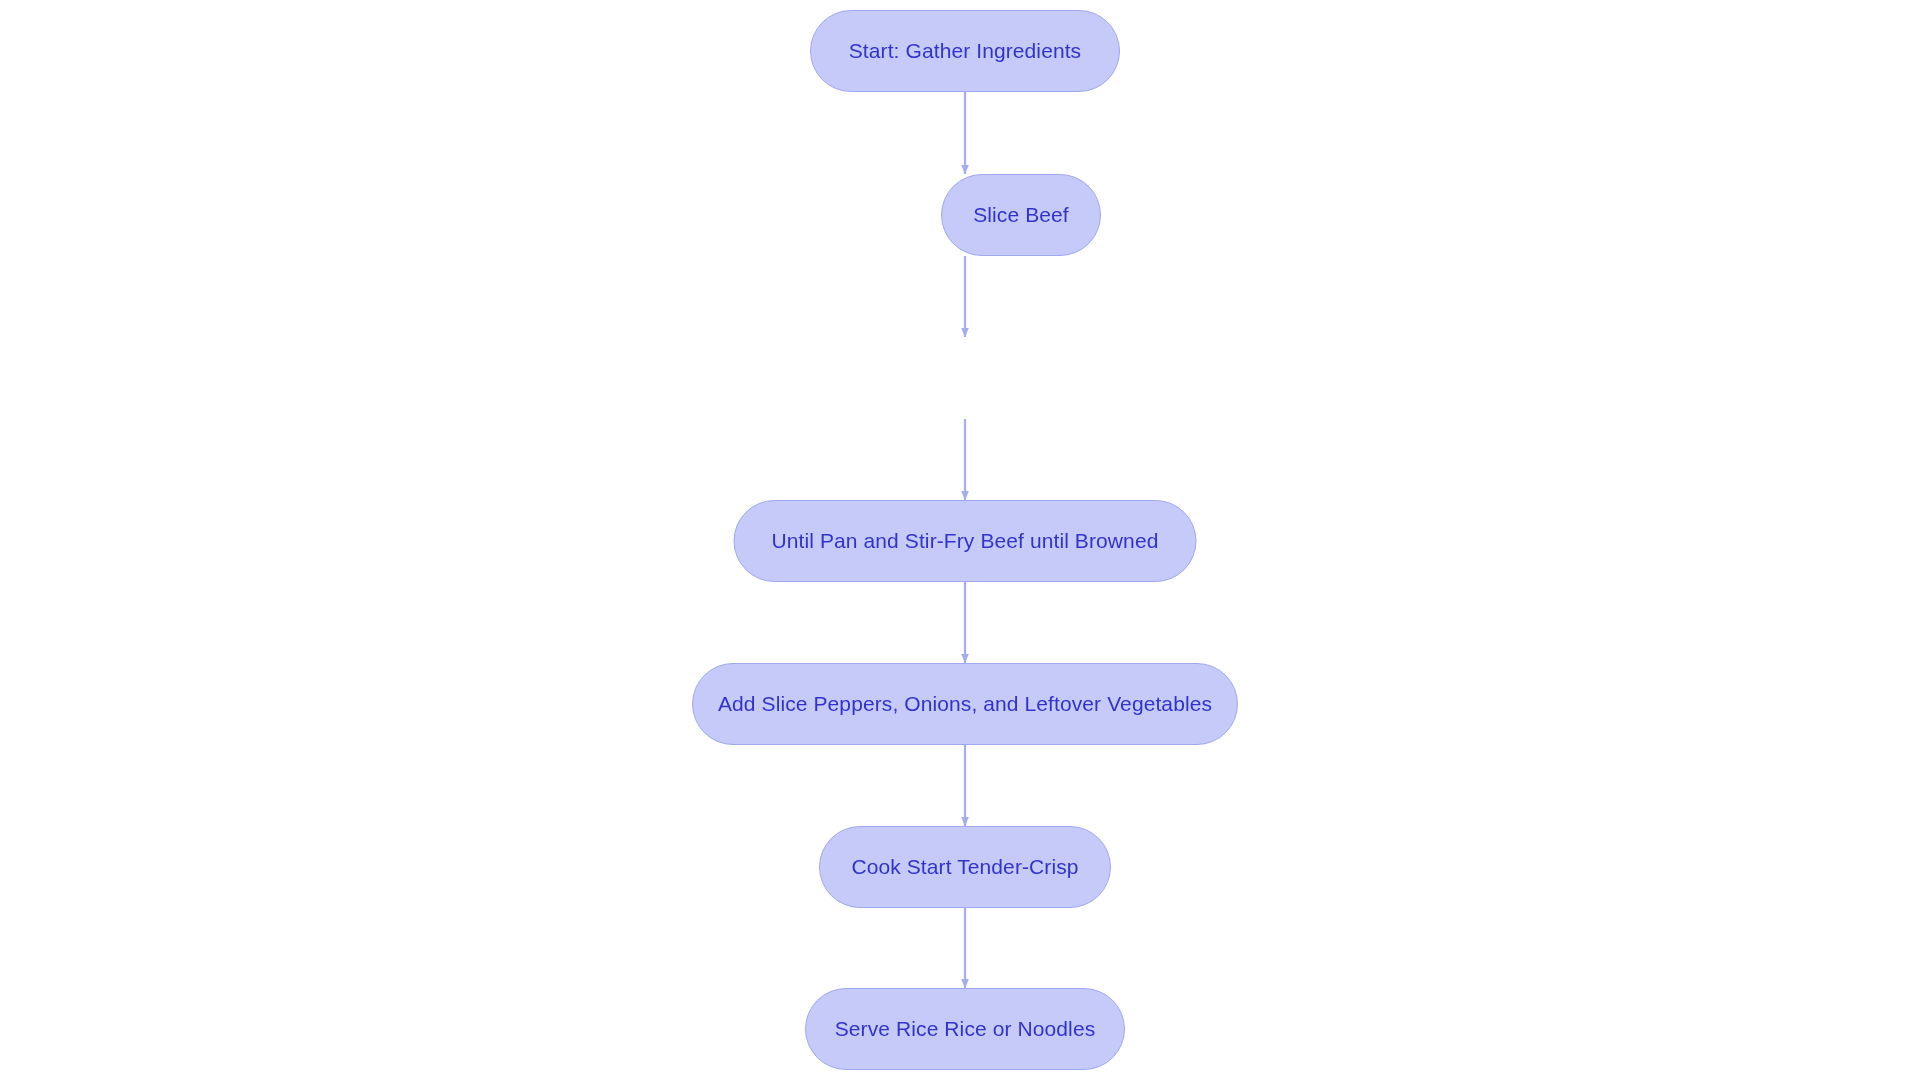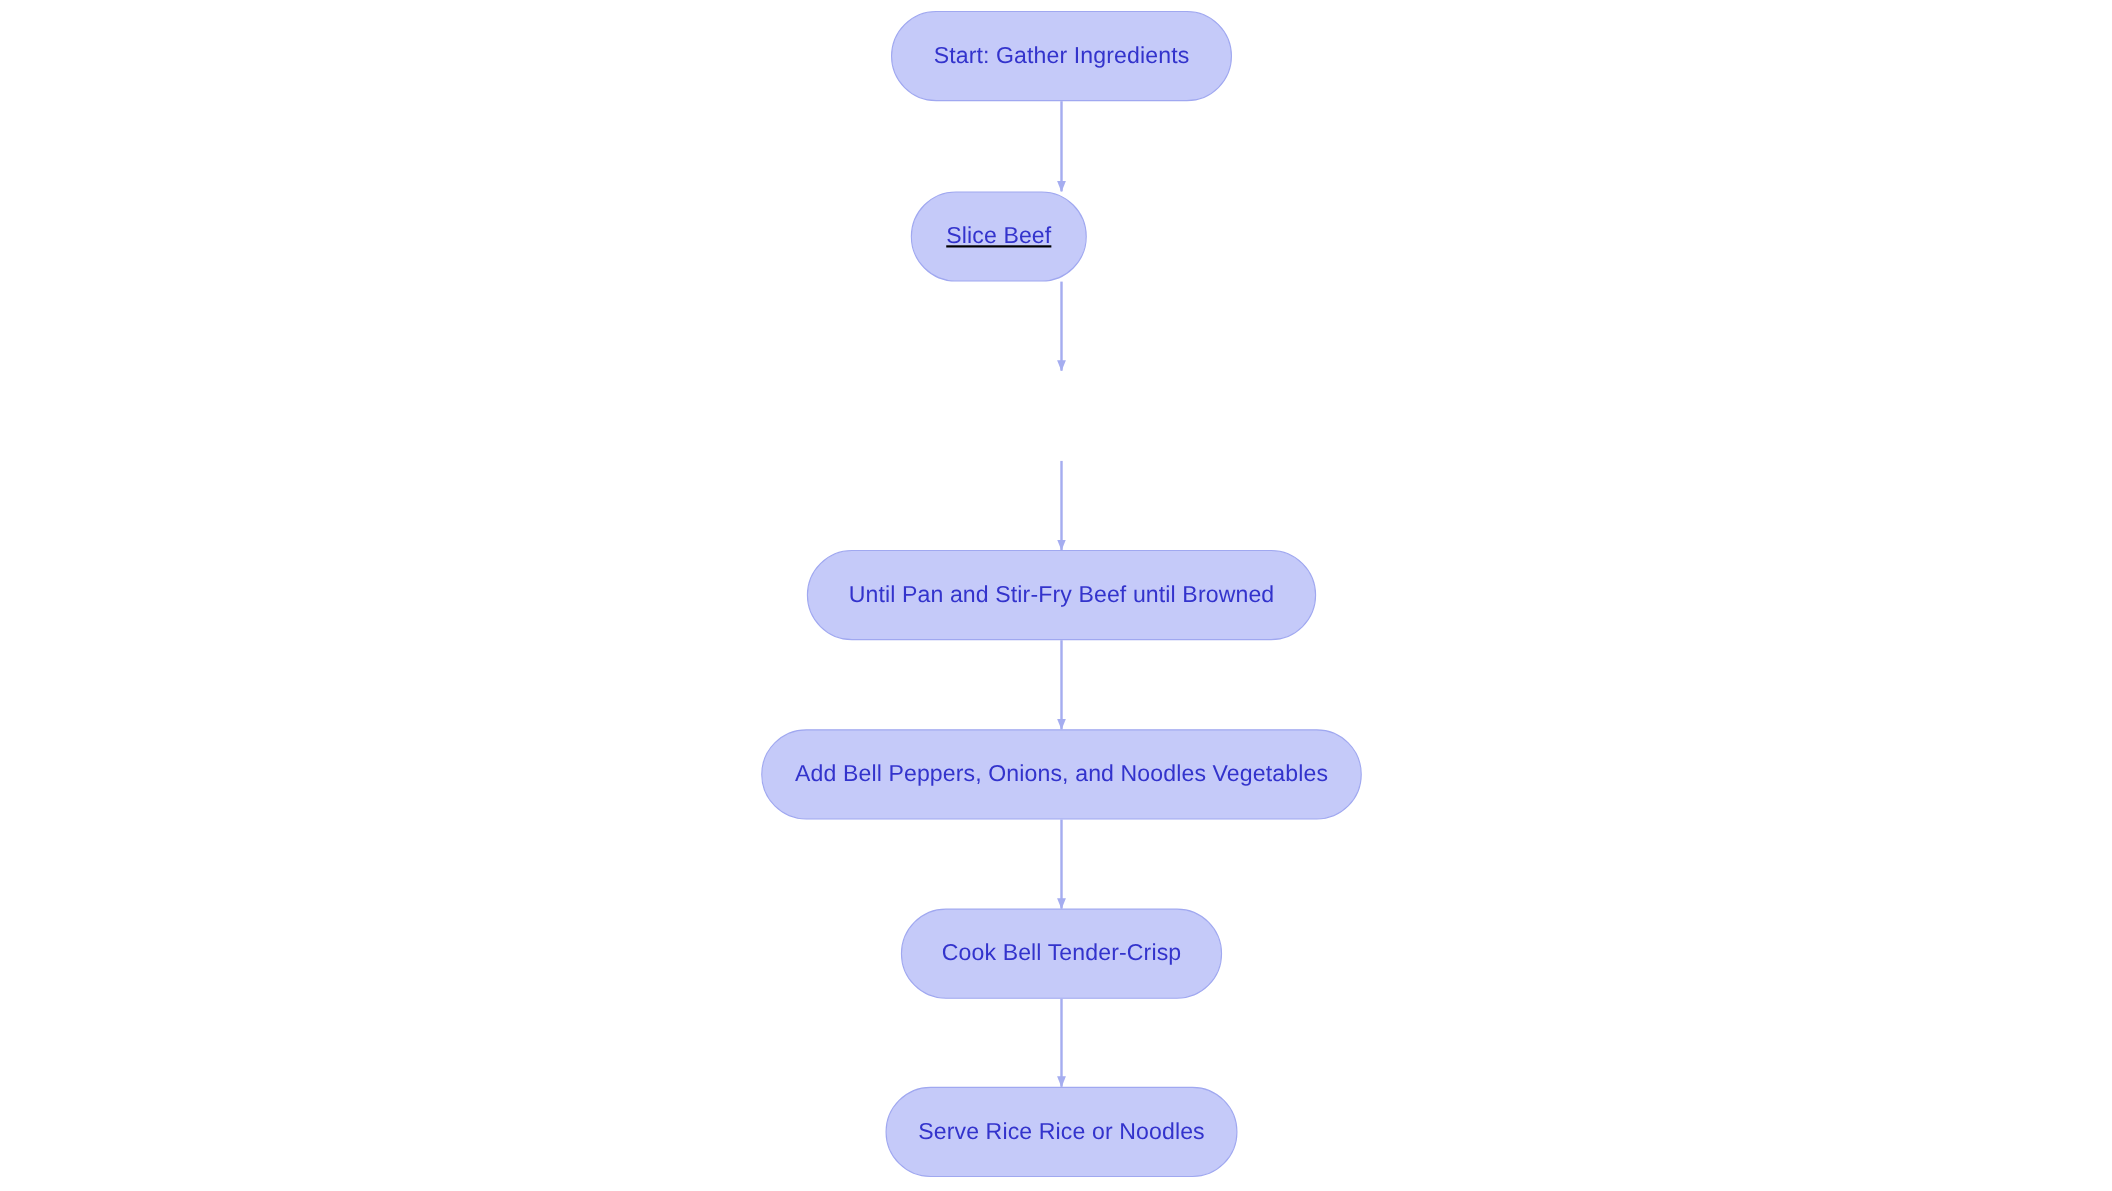--- a/index.html
+++ b/index.html
@@ -85,30 +85,30 @@
         <line x1="965" y1="582" x2="965" y2="663" stroke="#a5adf0" stroke-width="2.2" marker-end="url(#arrowhead)"></line>
         <line x1="965" y1="745" x2="965" y2="826" stroke="#a5adf0" stroke-width="2.2" marker-end="url(#arrowhead)"></line>
         <line x1="965" y1="908" x2="965" y2="988" stroke="#a5adf0" stroke-width="2.2" marker-end="url(#arrowhead)"></line>
       </g>
   </svg>
 
   <div id="node-layer">
       <div class="flow-node" style="left: 965px; top: 51px; width: 310px;">
         <span class="flow-node-label">Start: Gather Ingredients</span>
       </div>
-      <div class="flow-node" style="left: 908px; top: 215px; width: 160px; text-decoration: underline;">
+      <div class="flow-node" style="left: 1021px; top: 215px; width: 160px;">
         <span class="flow-node-label">Slice Beef</span>
       </div>
       <div class="flow-node" style="left: 965px; top: 541px; width: 463px;">
         <span class="flow-node-label">Until Pan and Stir-Fry Beef until Browned</span>
       </div>
       <div class="flow-node" style="left: 965px; top: 704px; width: 546px;">
-        <span class="flow-node-label">Add Bell Peppers, Onions, and Noodles Vegetables</span>
+        <span class="flow-node-label">Add Slice Peppers, Onions, and Leftover Vegetables</span>
       </div>
       <div class="flow-node" style="left: 965px; top: 867px; width: 292px;">
-        <span class="flow-node-label">Cook Bell Tender-Crisp</span>
+        <span class="flow-node-label">Cook Start Tender-Crisp</span>
       </div>
       <div class="flow-node" style="left: 965px; top: 1029px; width: 320px;">
         <span class="flow-node-label">Serve Rice Rice or Noodles</span>
       </div>
     </div>
 
 </div>
 
 </body></html>

